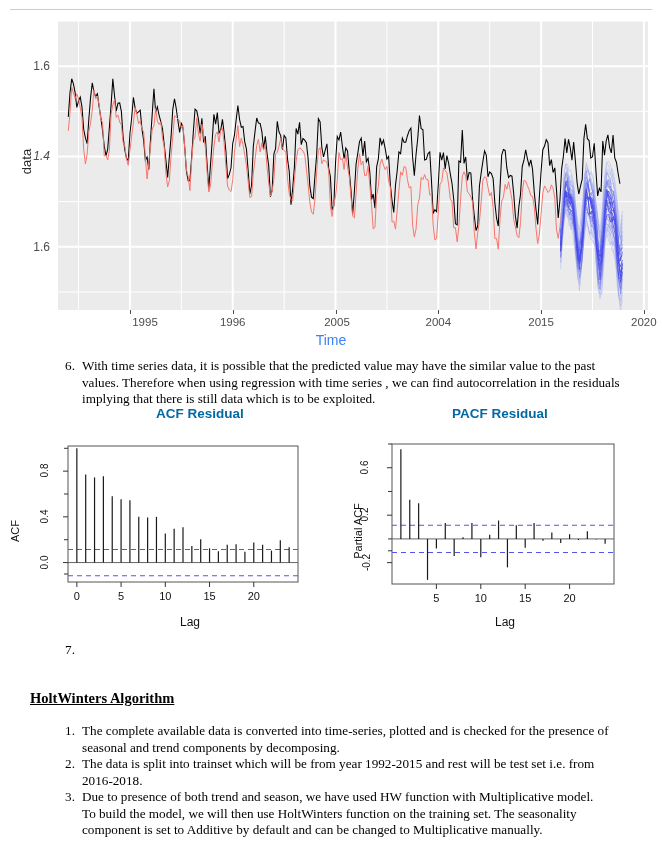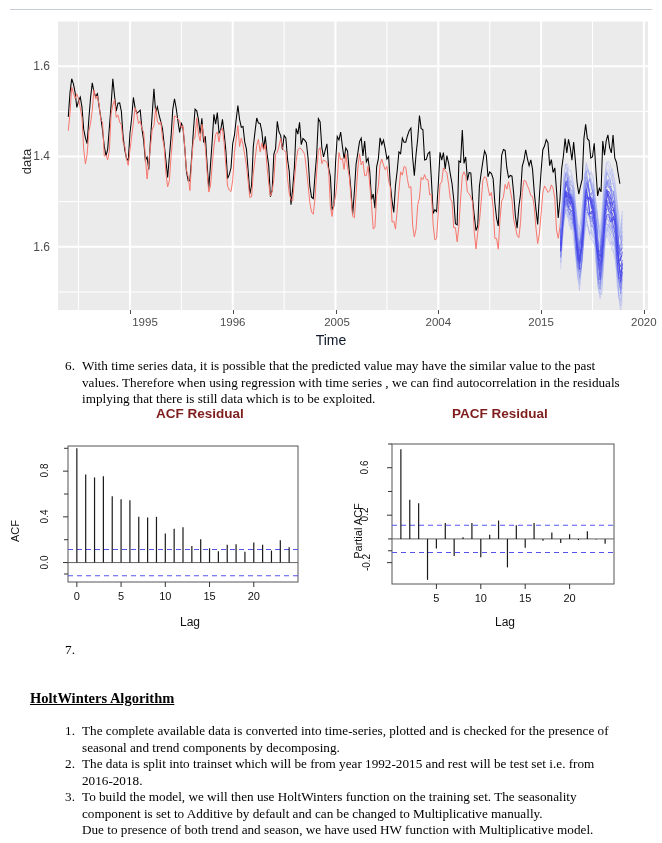--- a/index.html
+++ b/index.html
@@ -73,37 +73,37 @@
     transform: translateX(-50%);
   }
   .ts-xlab {
     position: absolute;
     left: 0;
     top: 318px;
     width: 662px;
     text-align: center;
     font-family: "Liberation Sans", sans-serif;
     font-size: 14px;
-    color: #0f172a;
+    color: #3b82f6;
   }
   .ts-tickmark {
     position: absolute;
     width: 1px;
     height: 4px;
     background: #4d4d4d;
     top: 296px;
   }
 
   
   .corr-title {
     position: absolute;
     font-family: "Liberation Sans", sans-serif;
     font-weight: bold;
     font-size: 13.5px;
-    color: #7f1d1d;
+    color: #0369a1;
     text-align: center;
   }
   .corr-block { position: absolute; }
   .corr-ylab {
     position: absolute;
     font-family: "Liberation Sans", sans-serif;
     font-size: 11px;
     color: #111;
     white-space: nowrap;
     transform: rotate(-90deg);
@@ -218,21 +218,21 @@
         <path d="M502.63 206.59 L504.34 179.59 L506.06 165.79 L507.77 153.39 L509.48 149.63 L511.20 166.41 L512.91 159.34 L514.62 162.58 L516.34 174.07 L518.05 197.43 L519.76 210.10 L521.48 216.61 L523.19 210.71 L524.90 188.64 L526.61 164.50 L528.33 153.53 L530.04 148.93 L531.75 156.49 L533.47 169.12 L535.18 162.45 L536.89 180.69 L538.61 190.13 L540.32 206.74 L542.03 216.66 L543.75 202.49 L545.46 188.47 L547.17 161.96 L548.89 157.51 L550.60 160.50 L552.31 160.66 L554.02 163.05 L555.74 162.20 L557.45 175.66 L559.16 191.24 L560.88 209.49 L562.59 222.36 L564.30 206.22" fill="none" stroke="#9da6f0" stroke-width="0.95" stroke-opacity="0.42"></path>
         <path d="M502.63 200.11 L504.34 180.39 L506.06 162.13 L507.77 154.33 L509.48 154.75 L511.20 155.55 L512.91 163.65 L514.62 168.04 L516.34 179.36 L518.05 189.22 L519.76 204.54 L521.48 211.24 L523.19 210.16 L524.90 186.21 L526.61 155.89 L528.33 143.75 L530.04 148.80 L531.75 155.66 L533.47 158.36 L535.18 164.87 L536.89 178.57 L538.61 189.32 L540.32 205.07 L542.03 221.06 L543.75 210.73 L545.46 180.55 L547.17 156.54 L548.89 149.96 L550.60 152.14 L552.31 162.95 L554.02 153.42 L555.74 164.11 L557.45 179.18 L559.16 192.93 L560.88 208.88 L562.59 212.66 L564.30 202.13" fill="none" stroke="#9da6f0" stroke-width="0.95" stroke-opacity="0.42"></path>
         <path d="M502.63 207.18 L504.34 181.19 L506.06 158.47 L507.77 155.26 L509.48 146.32 L511.20 158.23 L512.91 154.41 L514.62 159.96 L516.34 171.11 L518.05 194.55 L519.76 212.52 L521.48 219.42 L523.19 209.61 L524.90 183.78 L526.61 160.83 L528.33 147.53 L530.04 148.66 L531.75 154.83 L533.47 161.15 L535.18 167.29 L536.89 176.45 L538.61 188.50 L540.32 203.40 L542.03 211.91 L543.75 205.42 L545.46 172.63 L547.17 151.12 L548.89 142.40 L550.60 143.77 L552.31 151.69 L554.02 157.34 L555.74 166.03 L557.45 169.16 L559.16 181.07 L560.88 208.27 L562.59 216.51 L564.30 198.05" fill="none" stroke="#9da6f0" stroke-width="0.95" stroke-opacity="0.42"></path>
         <path d="M502.63 200.69 L504.34 182.00 L506.06 154.80 L507.77 142.65 L509.48 151.43 L511.20 160.91 L512.91 158.71 L514.62 165.43 L516.34 176.40 L518.05 186.34 L519.76 206.95 L521.48 214.05 L523.19 195.52 L524.90 181.36 L526.61 152.23 L528.33 151.30 L530.04 148.53 L531.75 154.00 L533.47 150.39 L535.18 156.17 L536.89 174.33 L538.61 187.69 L540.32 201.73 L542.03 216.32 L543.75 200.11 L545.46 178.25 L547.17 159.25 L548.89 148.39 L550.60 148.96 L552.31 153.98 L554.02 147.71 L555.74 154.40 L557.45 172.69 L559.16 182.76 L560.88 207.67 L562.59 206.82 L564.30 193.97" fill="none" stroke="#9da6f0" stroke-width="0.95" stroke-opacity="0.42"></path>
         <path d="M502.63 207.76 L504.34 182.80 L506.06 151.14 L507.77 143.59 L509.48 143.01 L511.20 150.05 L512.91 149.47 L514.62 157.35 L516.34 168.15 L518.05 191.67 L519.76 201.39 L521.48 208.68 L523.19 194.97 L524.90 178.93 L526.61 157.17 L528.33 141.52 L530.04 148.40 L531.75 153.17 L533.47 153.17 L535.18 158.59 L536.89 172.21 L538.61 186.87 L540.32 200.06 L542.03 207.17 L543.75 194.80 L545.46 170.33 L547.17 153.82 L548.89 140.84 L550.60 140.59 L552.31 142.72 L554.02 151.62 L555.74 156.31 L557.45 162.67 L559.16 184.45 L560.88 193.51 L562.59 210.67 L564.30 189.88" fill="none" stroke="#9da6f0" stroke-width="0.95" stroke-opacity="0.42"></path>
       </svg>
   </div>
   <div class="ts-ylab">data</div>
   <div id="ts-yticks">
       <div class="ts-ytick" style="top: 52.1562px;">1.6</div>
-      <div class="ts-ytick" style="top: 142.469px;">1.4</div>
+      <div class="ts-ytick" style="top: 142.469px; font-style: italic;">1.4</div>
       <div class="ts-ytick" style="top: 232.781px;">1.6</div>
     </div>
   <div id="ts-xticks">
       <div class="ts-xtick" style="left: 145px; top: 302px; text-align: center;">1995</div>
       <div class="ts-tickmark" style="left: 129.951px;"></div>
       <div class="ts-xtick" style="left: 232.739px; top: 302px;">1996</div>
       <div class="ts-tickmark" style="left: 232.739px;"></div>
       <div class="ts-xtick" style="left: 337px; top: 302px;">2005</div>
       <div class="ts-tickmark" style="left: 335.526px;"></div>
       <div class="ts-xtick" style="left: 438.314px; top: 302px;">2004</div>
@@ -384,16 +384,16 @@
   <div class="li">
     <span class="marker">1.</span>
     <span>The complete available data is converted into time-series, plotted and is checked for the presence of seasonal and trend components by decomposing.</span>
   </div>
   <div class="li">
     <span class="marker">2.</span>
     <span>The data is split into trainset which will be from year 1992-2015 and rest will be test set i.e. from 2016-2018.</span>
   </div>
   <div class="li">
     <span class="marker">3.</span>
+    <span style="display:block;">Due to presence of both trend and season, we have used HW function with Multiplicative model.</span>
     <span>To build the model, we will then use HoltWinters function on the training set. The seasonality component is set to Additive by default and can be changed to Multiplicative manually.</span>
-    <span style="display:block;">Due to presence of both trend and season, we have used HW function with Multiplicative model.</span>
   </div>
 </div>
 
 </body></html>

